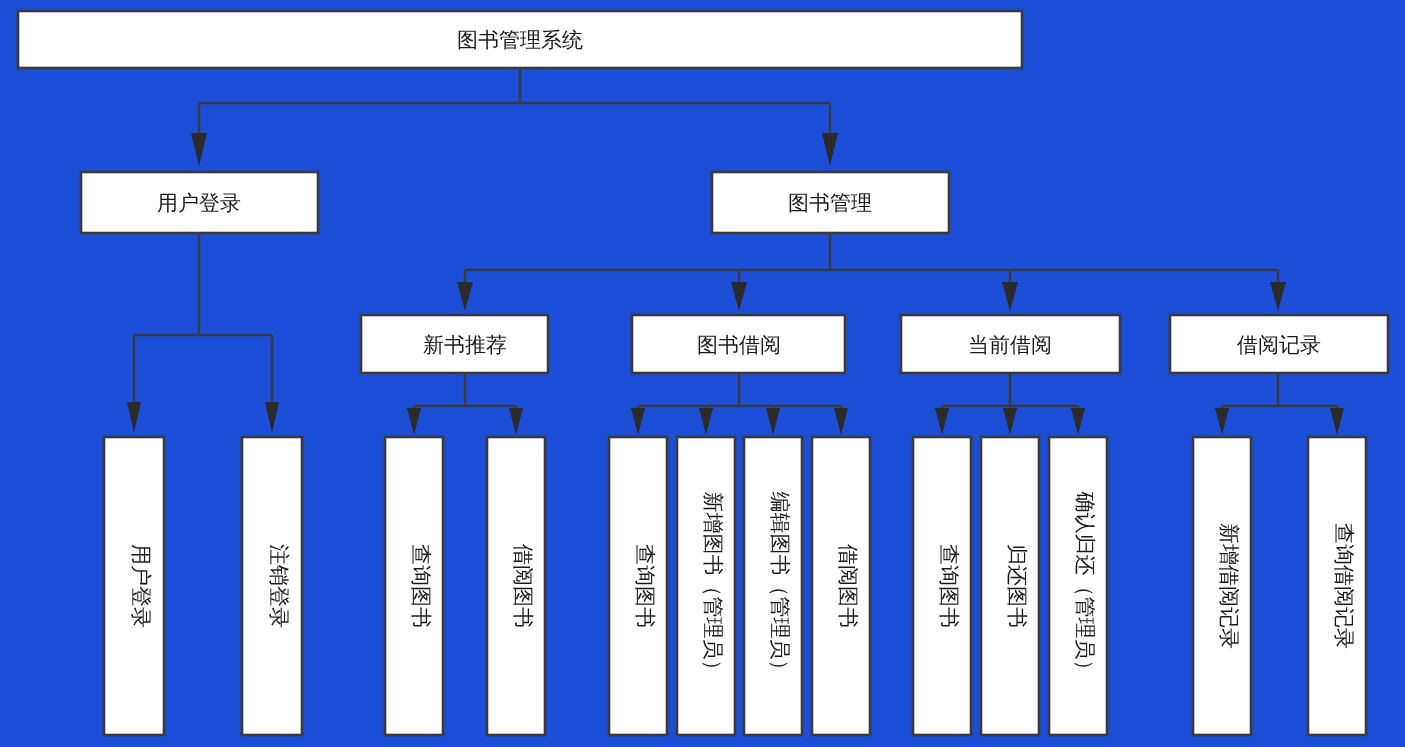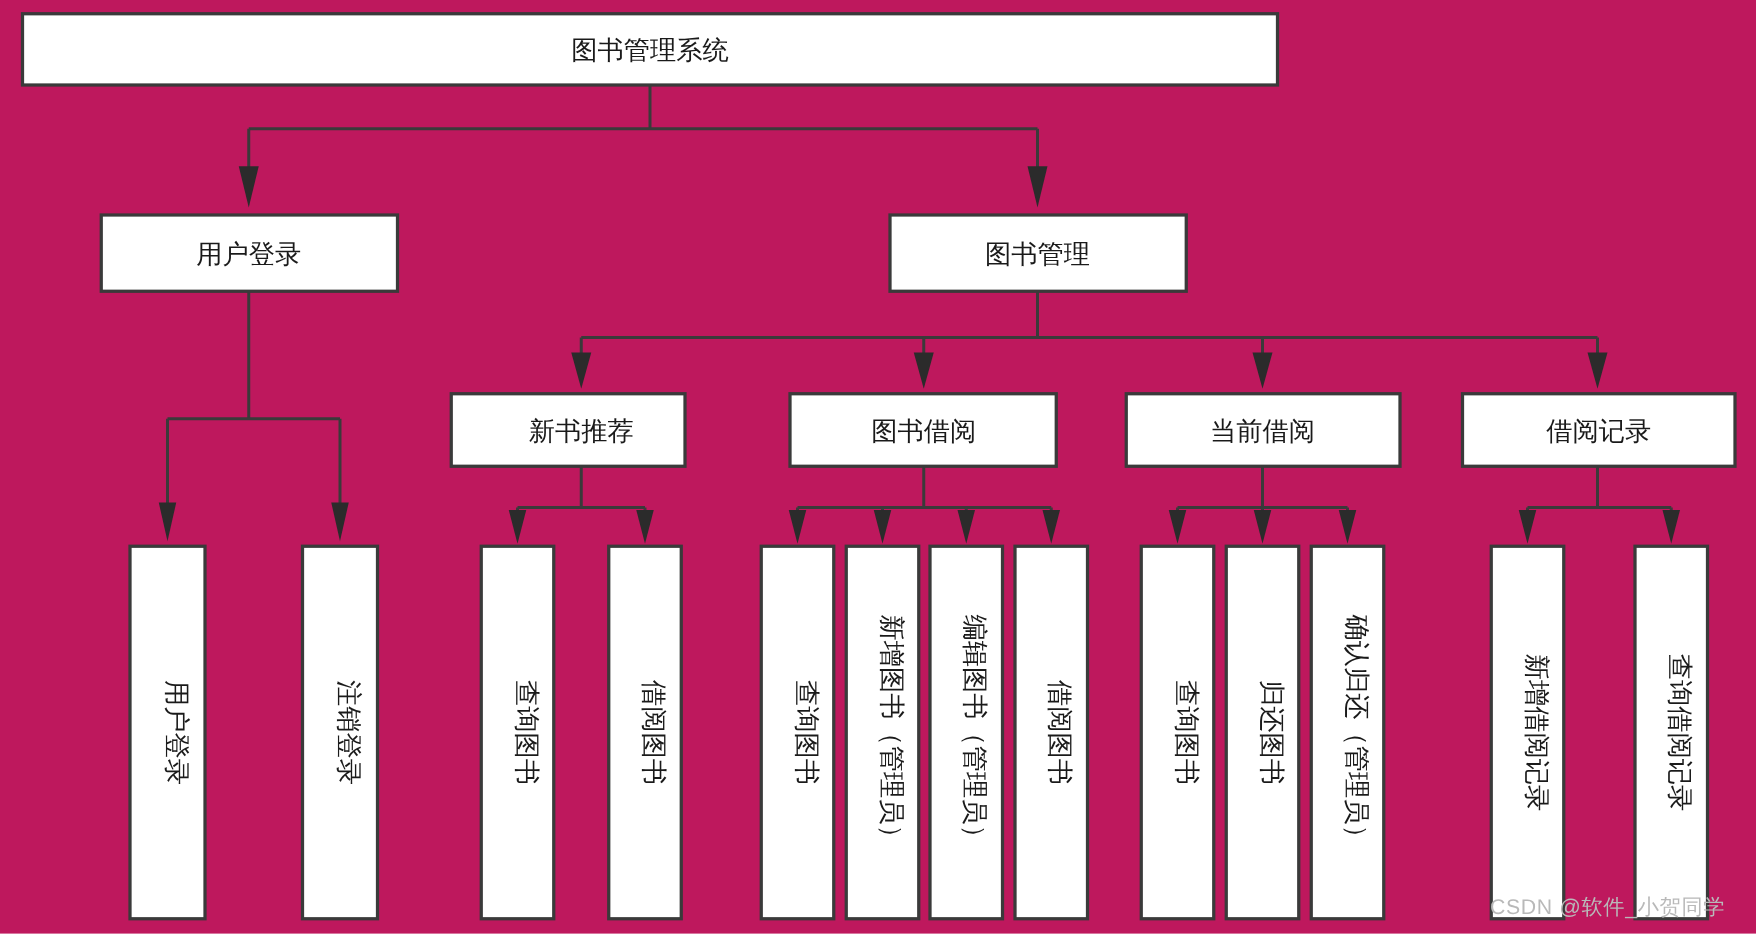--- a/index.html
+++ b/index.html
@@ -1,17 +1,17 @@
 <!DOCTYPE html>
 <html><head>
 <meta charset="utf-8">
 <style>
   html,body{margin:0;padding:0;background:#ffffff;}
   body{font-family:"Liberation Sans","DejaVu Sans",sans-serif;}
-  #canvas{position:relative;width:1405px;height:747px;background:#be185d;overflow:hidden;}
+  #canvas{position:relative;width:1405px;height:747px;background:#1d4ed8;overflow:hidden;}
   svg#tree{position:absolute;left:0;top:0;width:1405px;height:747px;}
   .nodebox{fill:#ffffff;stroke:#3a3a3a;stroke-width:2.6;}
   .conn{stroke:#3a3a3a;stroke-width:2.4;fill:none;}
   .arrowhead{fill:#2b2b2b;stroke:none;}
   .nodelabel{font-family:"Liberation Sans","DejaVu Sans",sans-serif;fill:#1a1a1a;font-size:21px;}
   .leaflabel{font-family:"Liberation Sans","DejaVu Sans",sans-serif;fill:#1a1a1a;font-size:21px;}
   .watermark{position:absolute;font-family:"Liberation Sans","DejaVu Sans",sans-serif;
     font-size:17px;color:#b9b9b9;letter-spacing:.5px;white-space:nowrap;}
 </style>
 </head>
@@ -169,15 +169,14 @@
     <g>
       <rect class="nodebox" x="1193" y="437" width="58" height="298"></rect>
       <text class="leaflabel" x="1222" y="586" text-anchor="middle" transform="rotate(90 1222 586)">新增借阅记录</text>
     </g>
     <g>
       <rect class="nodebox" x="1308" y="437" width="58" height="298"></rect>
       <text class="leaflabel" x="1337" y="586" text-anchor="middle" transform="rotate(90 1337 586)">查询借阅记录</text>
     </g>
   </svg>
 
-  <div class="watermark" style="left:1192px;top:714px;">CSDN @软件_小贺同学</div>
 
 </div>
 
 </body></html>

